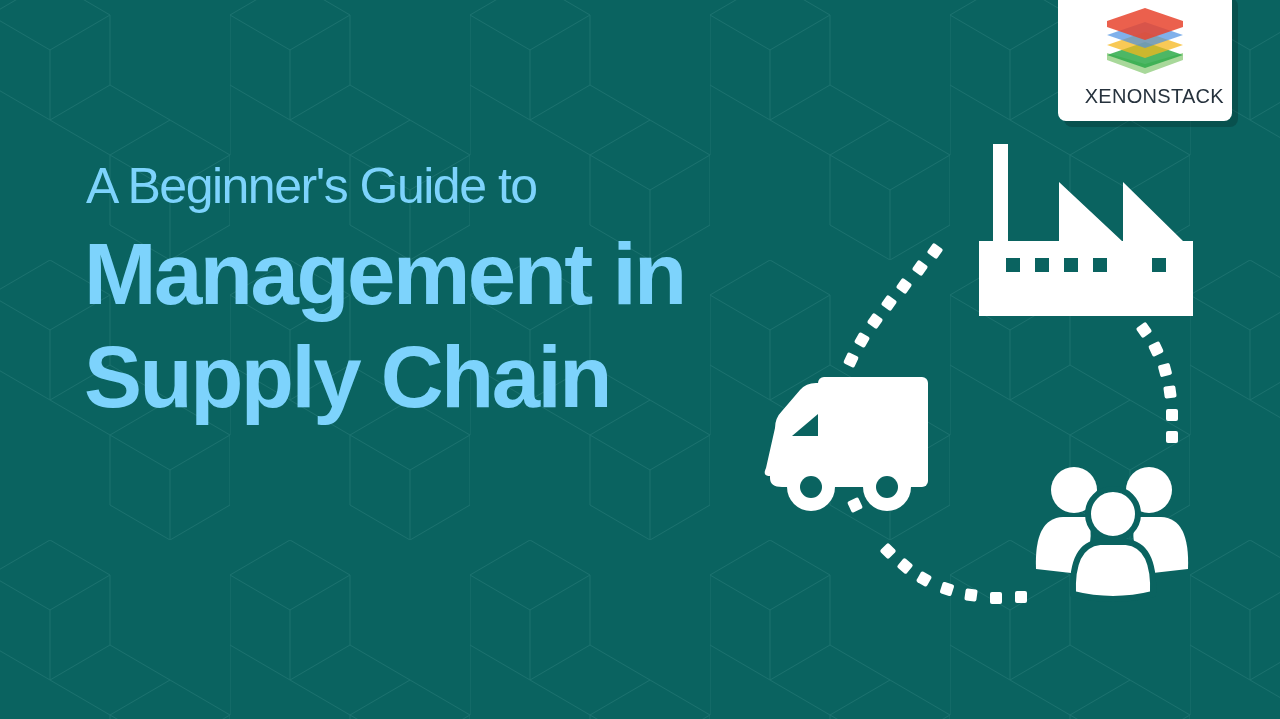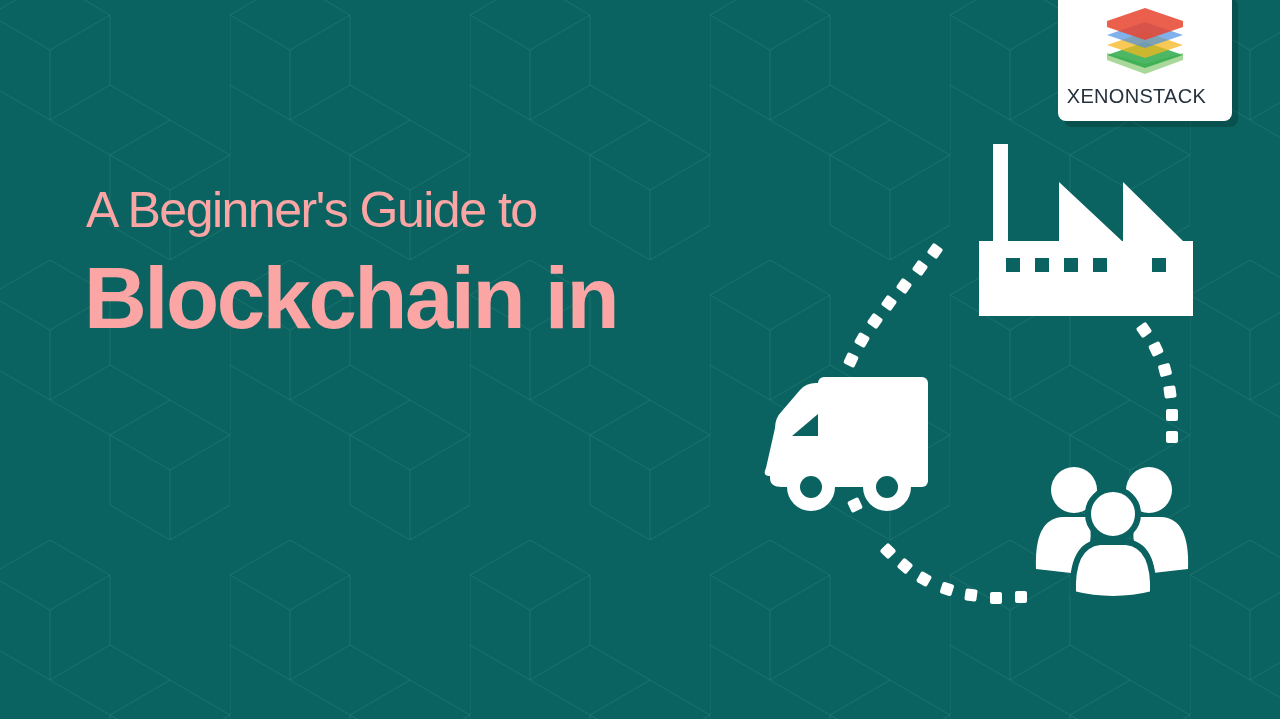--- a/index.html
+++ b/index.html
@@ -2,37 +2,37 @@
 <html><head>
 <meta charset="utf-8">
 <style>
   html, body { margin: 0; padding: 0; }
   body {
     width: 1280px; height: 719px; overflow: hidden; position: relative;
     background: #0a6360;
     font-family: "Liberation Sans", "DejaVu Sans", sans-serif;
   }
   .bg-pattern { position: absolute; left: 0; top: 0; width: 1280px; height: 719px; }
-  .title-block { position: absolute; left: 84px; top: 180px; color: #fca5a5; }
+  .title-block { position: absolute; left: 84px; top: 156px; color: #7dd3fc; }
   .subtitle {
     font-size: 50px; font-weight: 400; letter-spacing: -1.5px;
     line-height: 60px; margin: 0 0 6px 2px; white-space: nowrap;
   }
   .headline {
     font-size: 87px; font-weight: 700; letter-spacing: -2.5px;
     line-height: 103px; margin: 0; white-space: nowrap;
   }
   .logo-card {
     position: absolute; left: 1058px; top: -8px; width: 174px; height: 129px;
     background: #ffffff; border-radius: 8px;
     box-shadow: 6px 6px 0 rgba(0,0,0,0.18);
   }
   .logo-mark { position: absolute; left: 40px; top: 12px; }
   .logo-text {
-    position: absolute; left: 0; right: 17px; top: 93px; text-align: center;
+    position: absolute; left: 0; right: 8px; top: 93px; text-align: right;
     font-size: 20px; font-weight: 400; color: #26323d; letter-spacing: 0.3px;
   }
   .illustration { position: absolute; left: 740px; top: 130px; }
 </style>
 </head>
 <body>
 
 <svg class="bg-pattern" viewBox="0 0 1280 719">
   <defs>
     <pattern id="cubes" x="-10" y="-20" width="240" height="280" patternUnits="userSpaceOnUse">
@@ -43,21 +43,22 @@
         <path d="M120 175 L180 210 L240 175 M180 210 L180 280"></path>
         <path d="M120 105 L180 140 M0 105 L0 175 M60 140 L120 175"></path>
       </g>
     </pattern>
   </defs>
   <rect width="1280" height="719" fill="url(#cubes)"></rect>
 </svg>
 
 <div class="title-block">
   <div class="subtitle">A Beginner's Guide to</div>
-  <div class="headline">Blockchain in</div>
+  <div class="headline">Management in</div>
+  <div class="headline">Supply Chain</div>
 </div>
 
 <div class="logo-card">
   <svg class="logo-mark" width="94" height="80" viewBox="0 0 94 80">
     <g>
       <path d="M47 60 L85 49 L85 56 L47 70 L9 56 L9 49 Z" fill="#a8d89a"></path>
       <path d="M47 38 L85 51 L47 64 L9 51 Z" fill="#2eaa4a" opacity="0.85"></path>
       <path d="M47 28 L85 41 L47 54 L9 41 Z" fill="#f5b71e" opacity="0.75"></path>
       <path d="M47 18 L85 31 L47 44 L9 31 Z" fill="#4a90e2" opacity="0.7"></path>
       <path d="M47 4 L85 17 L85 23 L47 36 L9 23 L9 17 Z" fill="#e8442e" opacity="0.85"></path>

